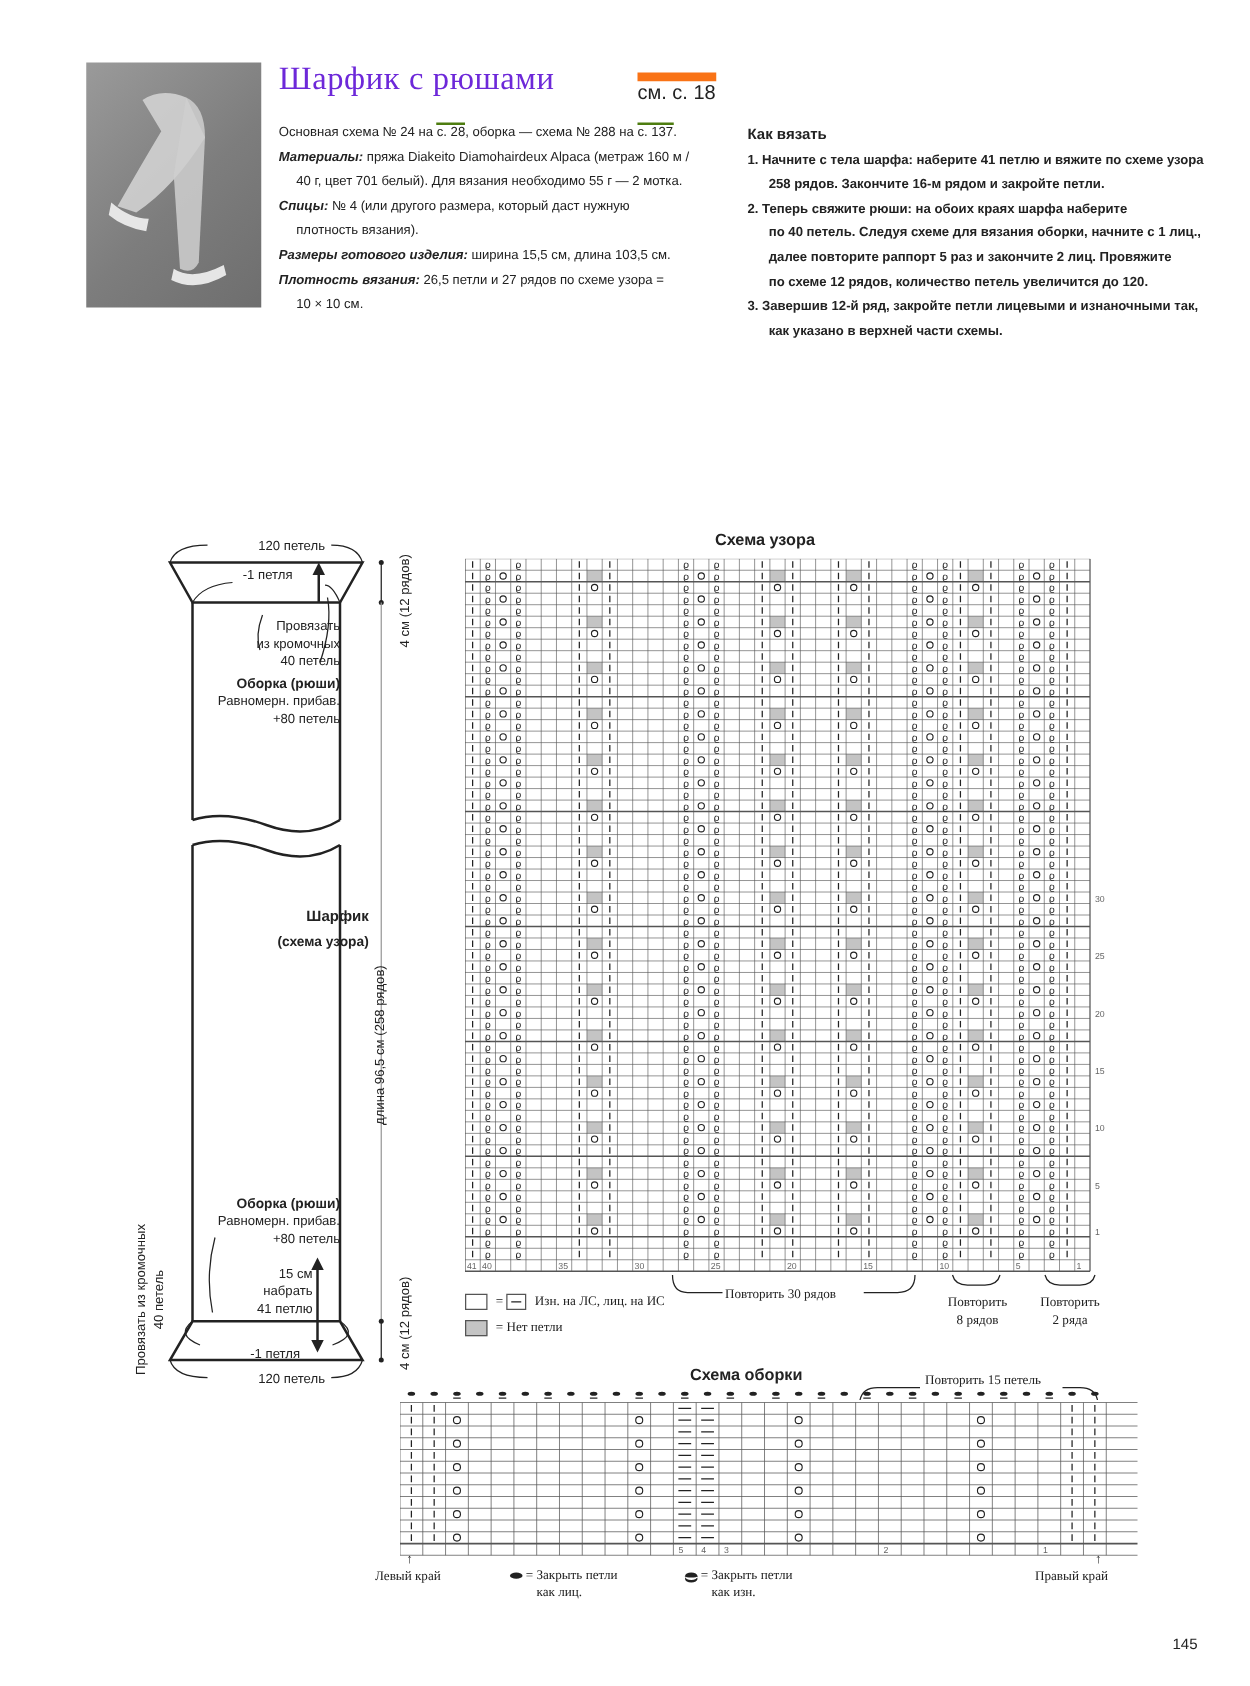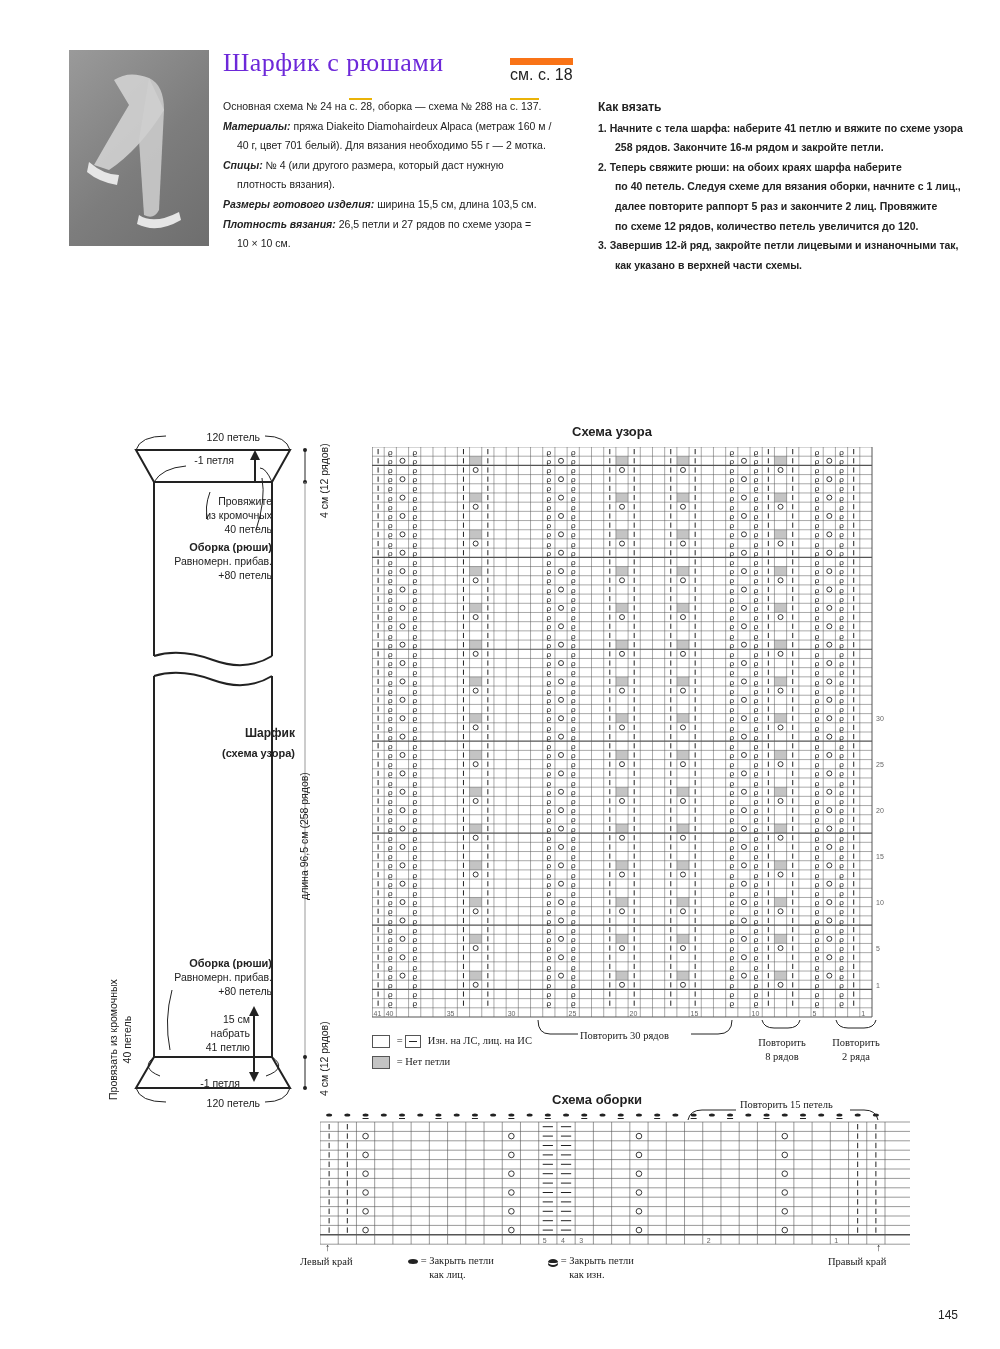--- a/index.html
+++ b/index.html
@@ -9,21 +9,21 @@
 
   
   .photo { left: 69px; top: 50px; width: 140px; height: 196px;
            background: linear-gradient(135deg, #9a9a9a 0%, #7d7d7d 55%, #6e6e6e 100%); overflow: hidden; }
   .title { left: 223px; top: 48px; font-family: "Liberation Serif", serif; font-size: 26px; color: #6d28d9; letter-spacing: 0.5px; }
   .see-ref { left: 478px; top: 58px; font-size: 16px; color: #222; border-top: 7px solid #f97316; padding-top: 1px; margin-left: 32px; }
   .info { left: 223px; top: 97px; width: 370px; font-size: 10.5px; line-height: 19.6px; }
   .info p { margin: 0; }
   .info .ind { padding-left: 14px; }
   .info b { font-weight: bold; font-style: italic; }
-  .ul { border-top: 2px solid #eab308; }
+  .ul { border-top: 2px solid #4d7c0f; }
   .howto { left: 598px; top: 98px; width: 370px; font-size: 10.5px; line-height: 19.6px; }
   .howto h3 { margin: 0 0 1px 0; font-size: 12px; font-weight: bold; }
   .howto .step { margin: 0; font-weight: bold; }
   .howto .ind { padding-left: 17px; }
 
   
   .schem { left: 100px; top: 420px; width: 240px; height: 700px; }
   .schem-text { position: absolute; text-align: right; font-size: 10.5px; line-height: 14px; color: #222; }
   .schem-text b { font-size: 11px; }
   .vert { position: absolute; font-size: 10.5px; white-space: nowrap; transform-origin: left top; transform: rotate(-90deg); }
@@ -108,21 +108,21 @@
       <circle cx="205" cy="62" r="2" fill="#222"></circle>
     <line x1="205" y1="62" x2="205" y2="637" stroke="#999" stroke-width="1"></line>
     <line x1="205" y1="637" x2="205" y2="668" stroke="#222" stroke-width="1"></line>
     <circle cx="205" cy="637" r="2" fill="#222"></circle>
       <circle cx="205" cy="668" r="2" fill="#222"></circle>
   </svg>
 
   <div class="schem-text" style="left:70px;top:10px;width:90px">120 петель</div>
   <div class="schem-text" style="left:74px;top:33px;width:60px">-1 петля</div>
   <div class="schem-text" style="left:54px;top:74px;width:118px">
-    <div>Провяжите</div>
+    <div>Провязать</div>
     <div>из кромочных</div>
     <div>40 петель</div>
   </div>
   <div class="schem-text" style="left:54px;top:120px;width:118px">
     <b>Оборка (рюши)</b>
     <div>Равномерн. прибав.</div>
     <div>+80 петель</div>
   </div>
   <div class="schem-text" style="left:65px;top:306px;width:130px">
     <b style="font-size:12px">Шарфик</b>

